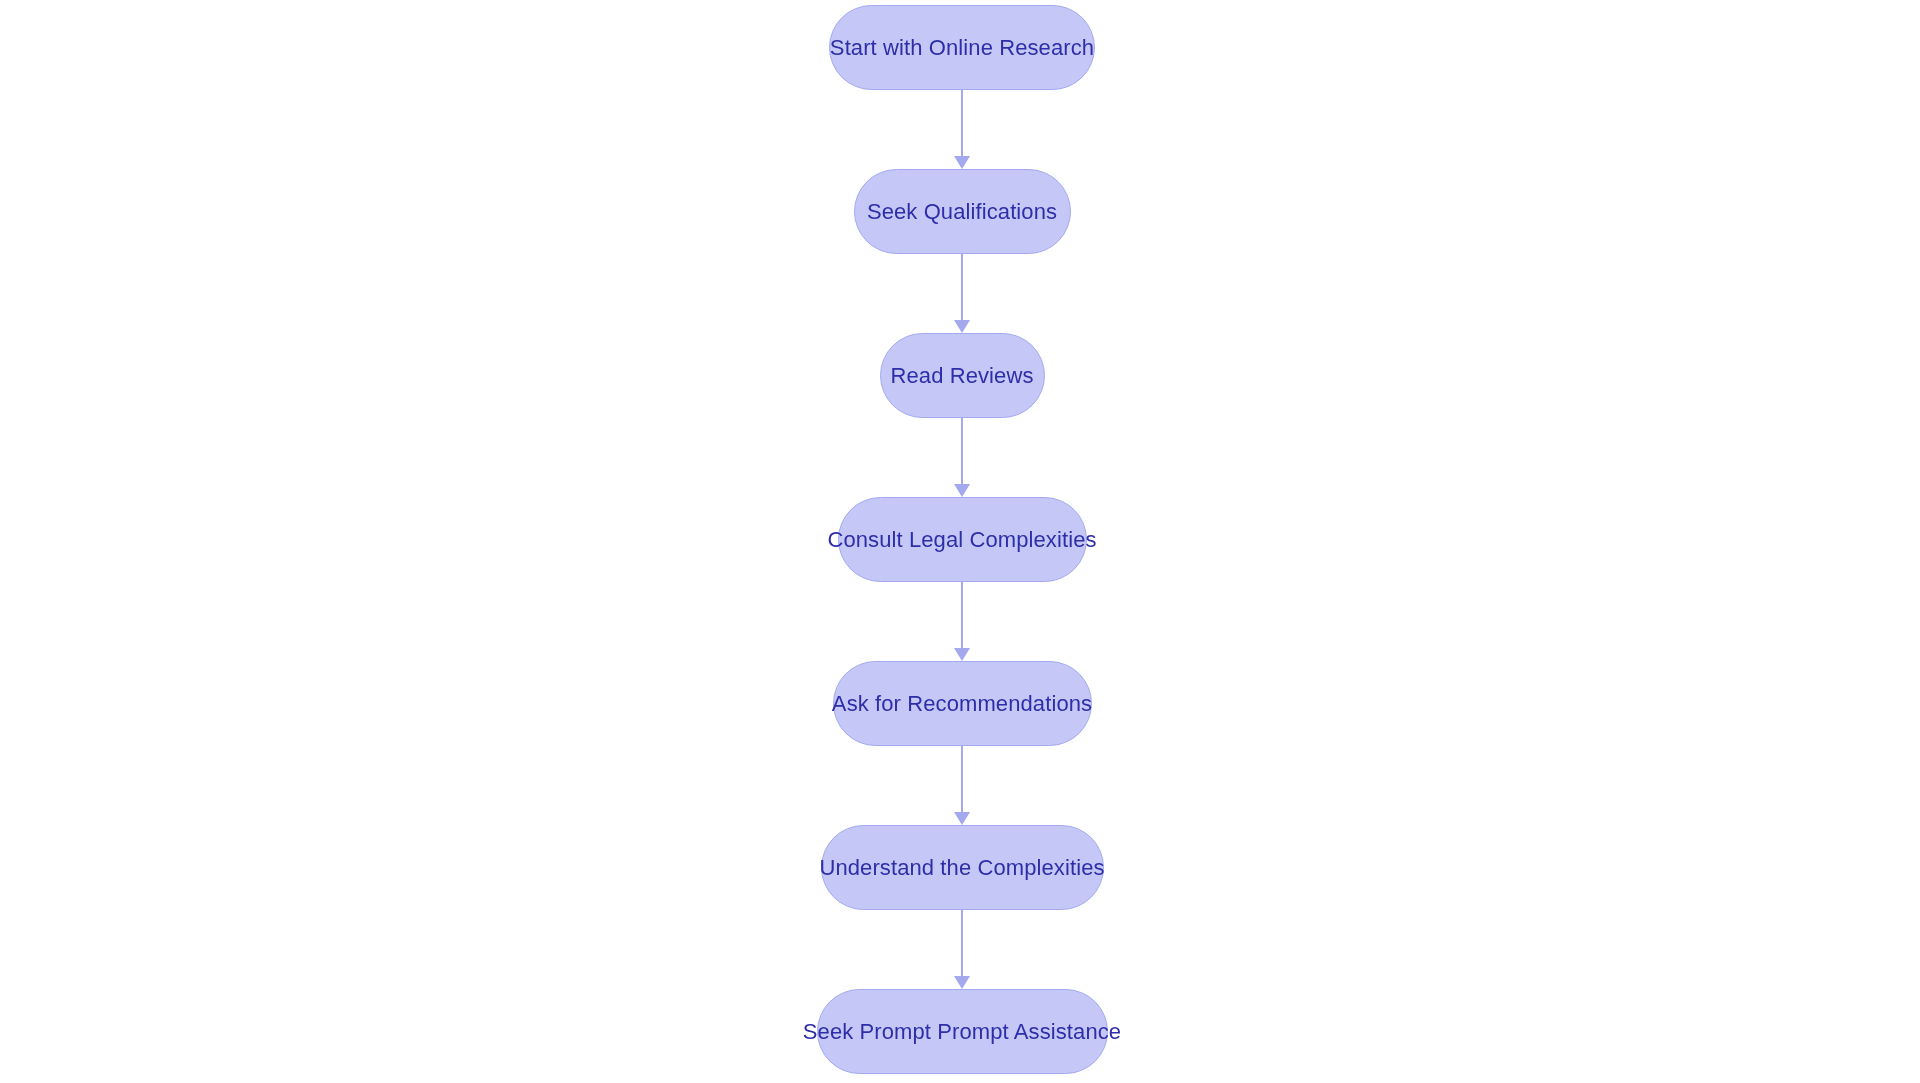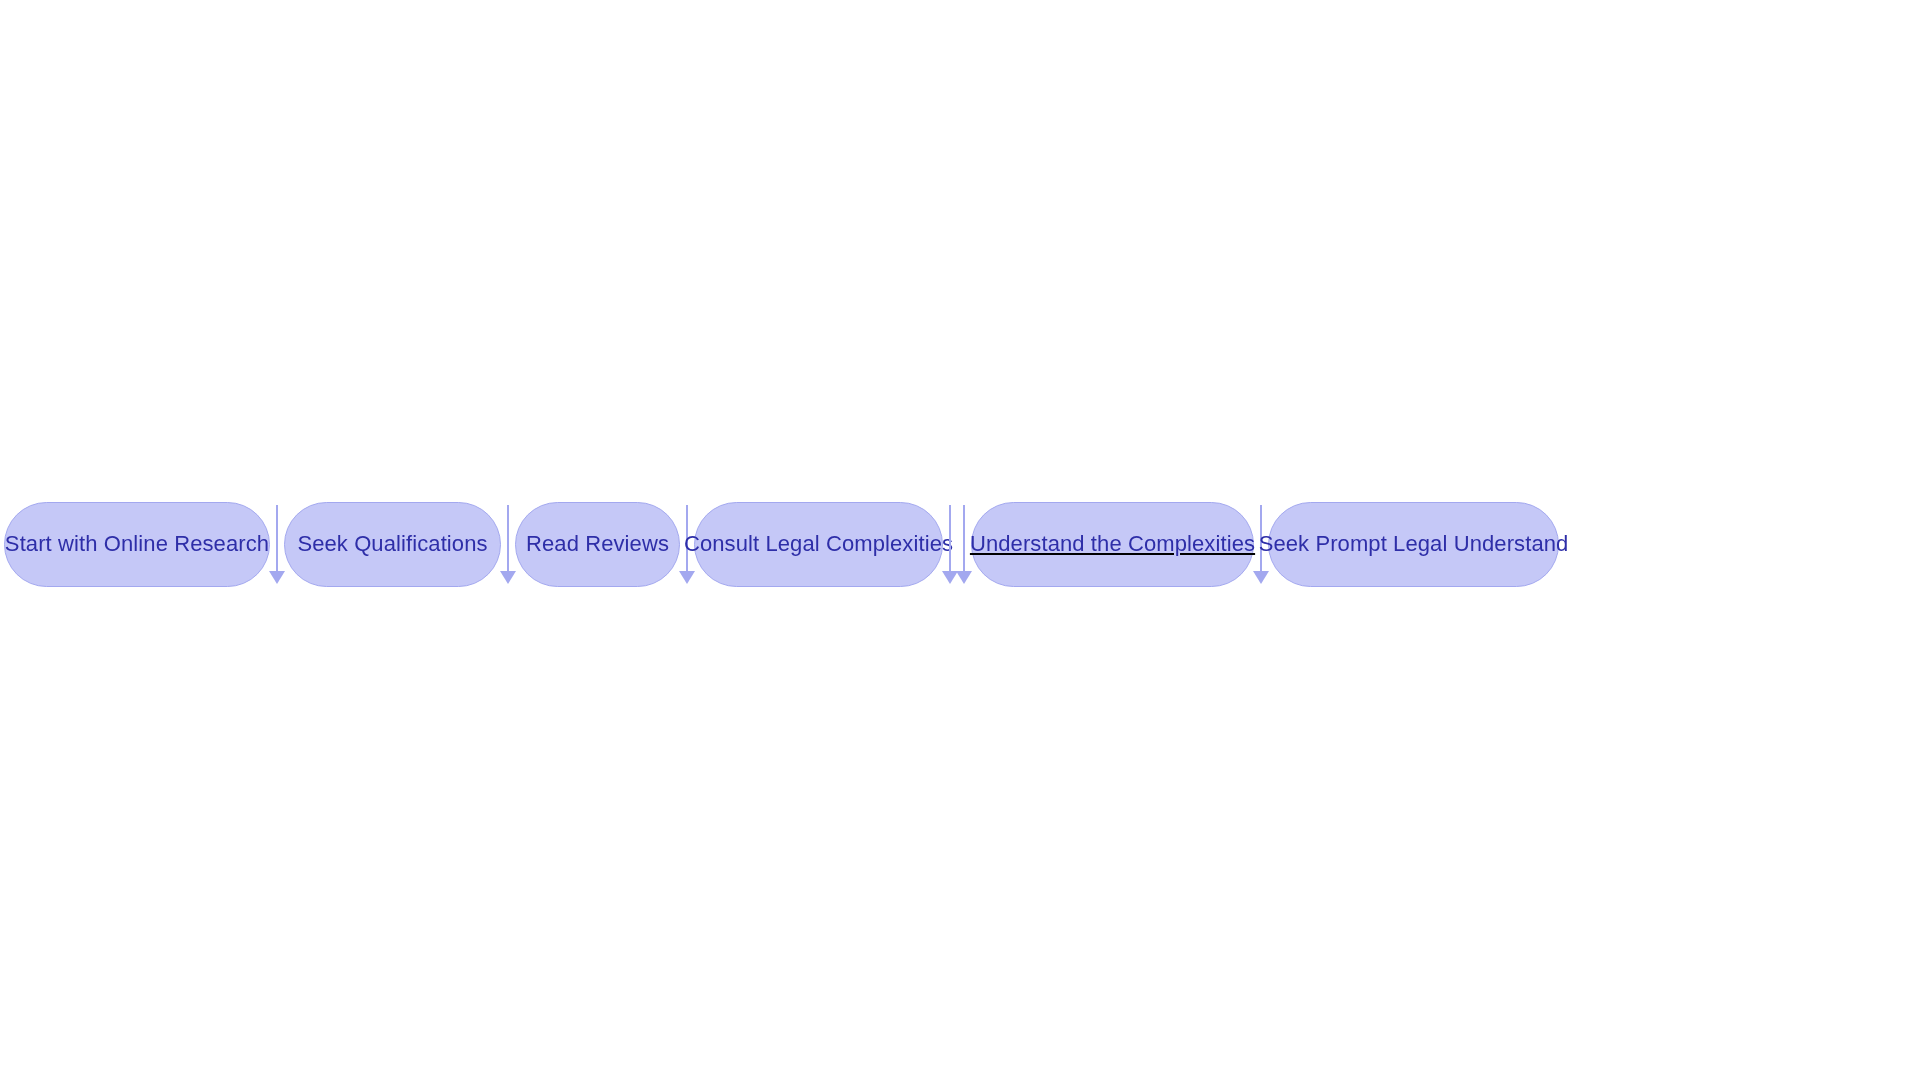--- a/index.html
+++ b/index.html
@@ -23,21 +23,21 @@
   }
 
   
   .flow-column {
     position: absolute;
     left: 0;
     top: 0;
     width: 1920px;
     height: 1083px;
     display: flex;
-    flex-direction: row;
+    flex-direction: column;
     align-items: center;
     justify-content: flex-start;
     padding-top: 5px;
     box-sizing: border-box;
     
     padding-left: 4px;
   }
 
   
   .node {
@@ -122,33 +122,36 @@
 
     <div class="node" style="width:249px;">
       <span class="node-label">Consult Legal Complexities</span>
     </div>
 
     <div class="connector">
       <div class="connector-line"></div>
       <div class="connector-arrow"></div>
     </div>
 
+    <div class="node" style="width:259px;">
+      <span class="node-label">Ask for Recommendations</span>
+    </div>
 
     <div class="connector">
       <div class="connector-line"></div>
       <div class="connector-arrow"></div>
     </div>
 
-    <div class="node" style="width:283px;text-decoration:underline;">
+    <div class="node" style="width:283px;">
       <span class="node-label">Understand the Complexities</span>
     </div>
 
     <div class="connector">
       <div class="connector-line"></div>
       <div class="connector-arrow"></div>
     </div>
 
     <div class="node" style="width:291px;">
-      <span class="node-label">Seek Prompt Legal Understand</span>
+      <span class="node-label">Seek Prompt Prompt Assistance</span>
     </div>
 
   </div>
 </div>
 
 </body></html>

